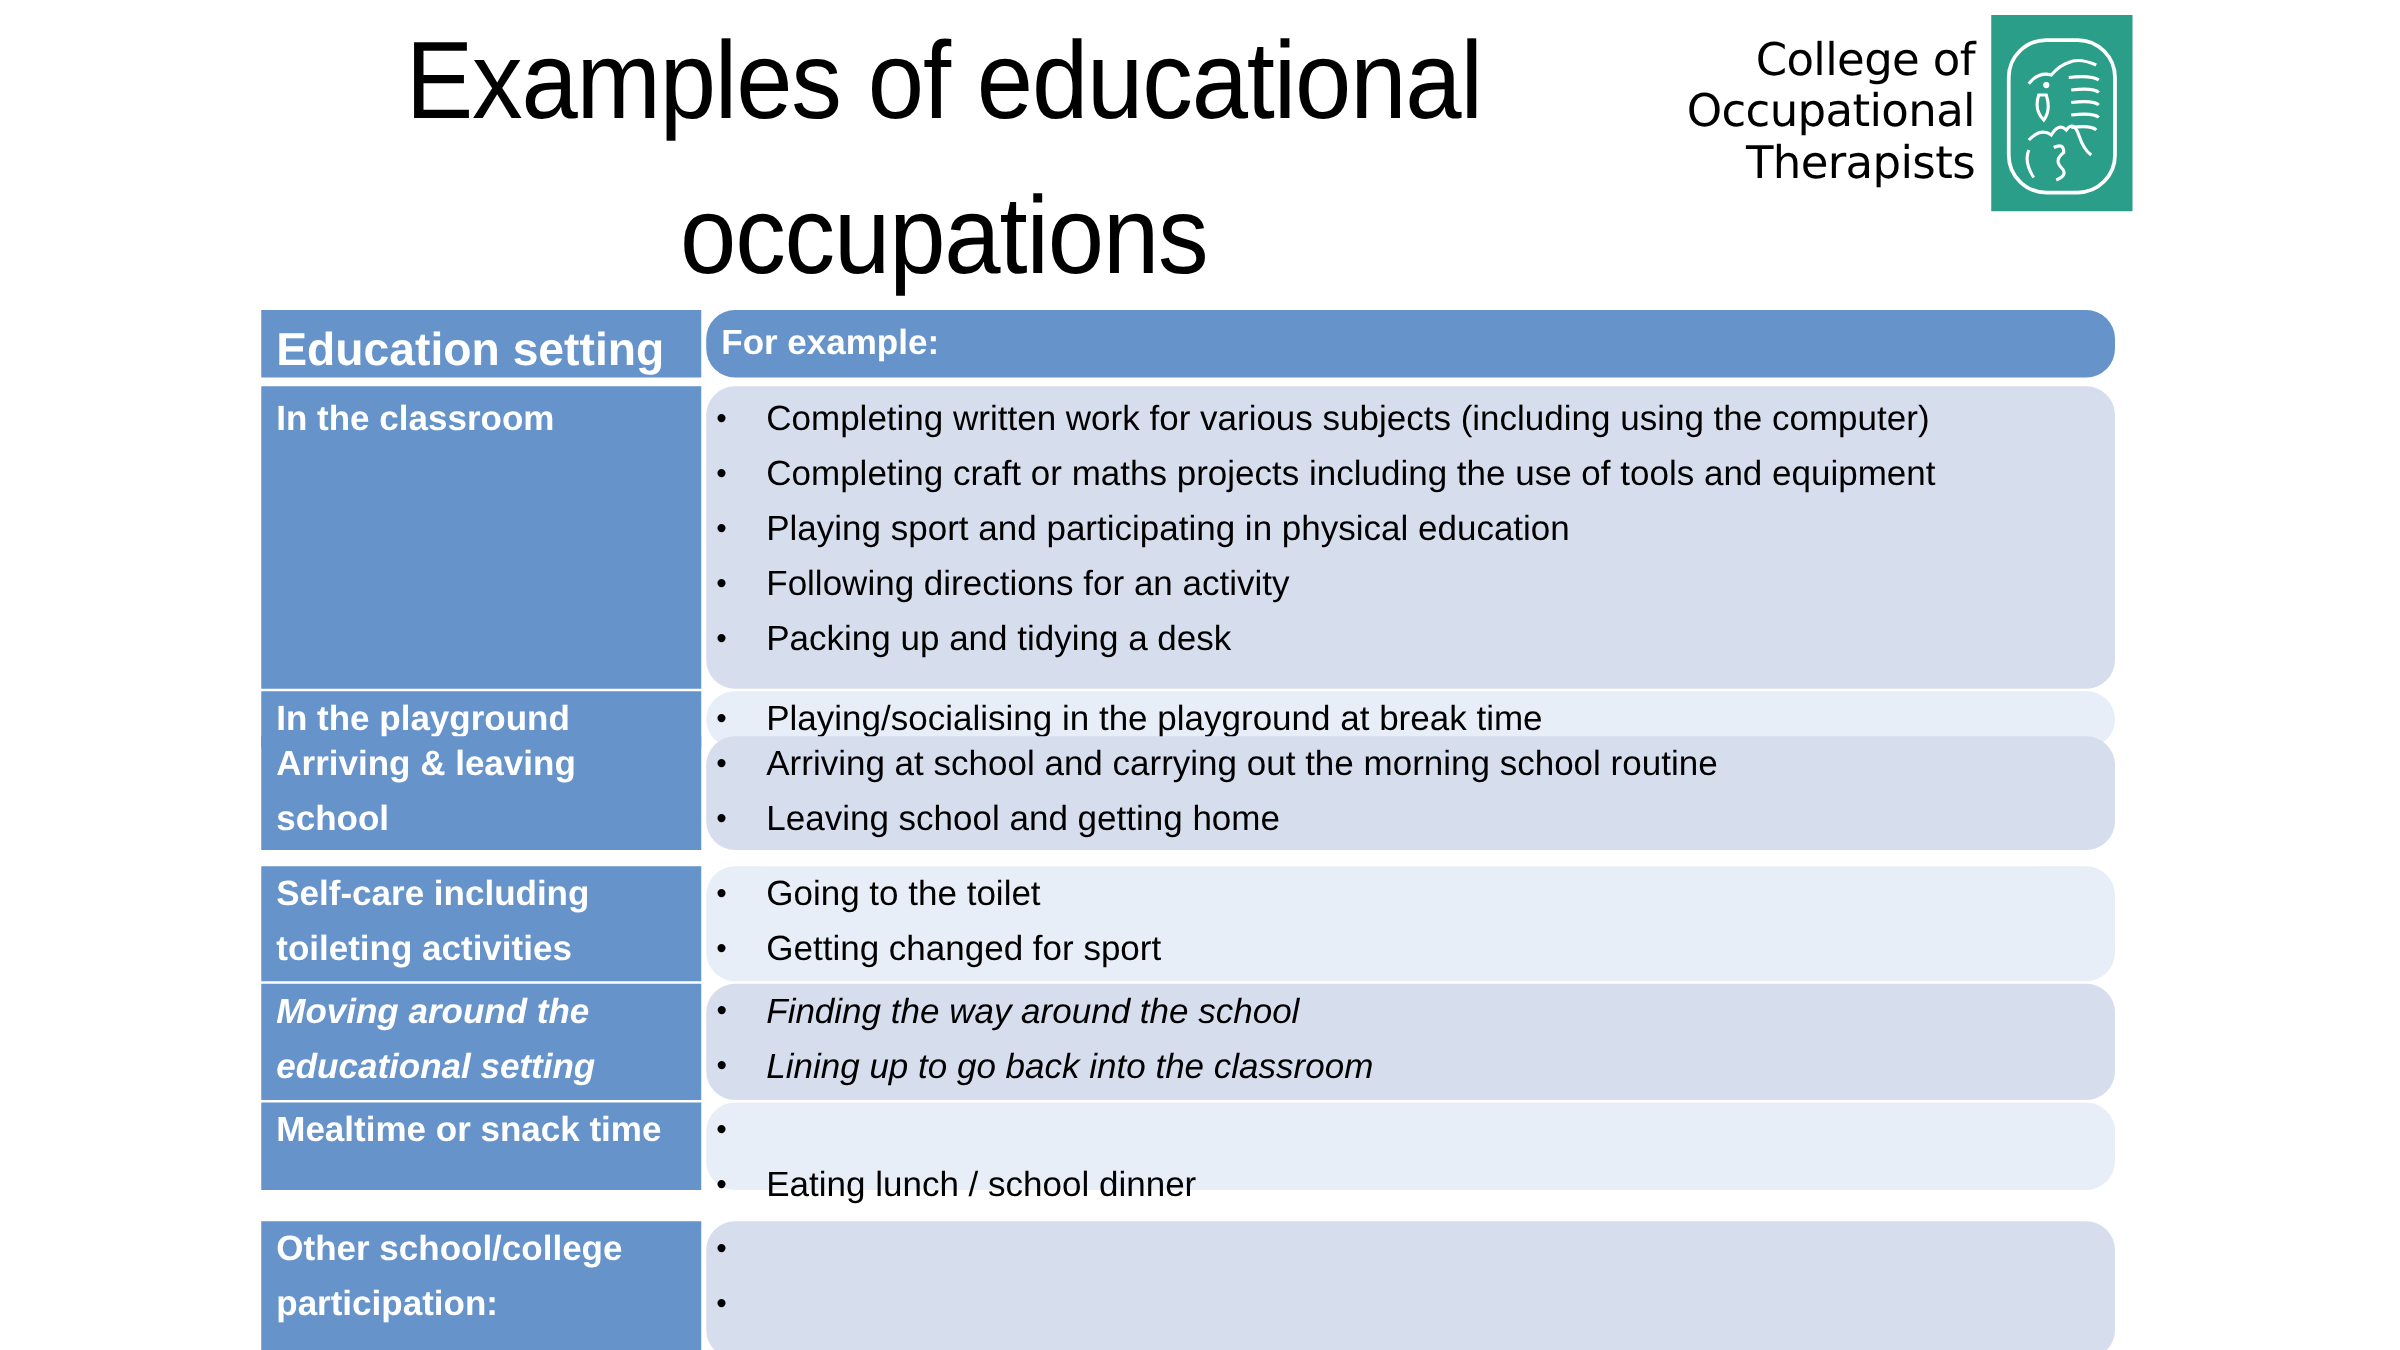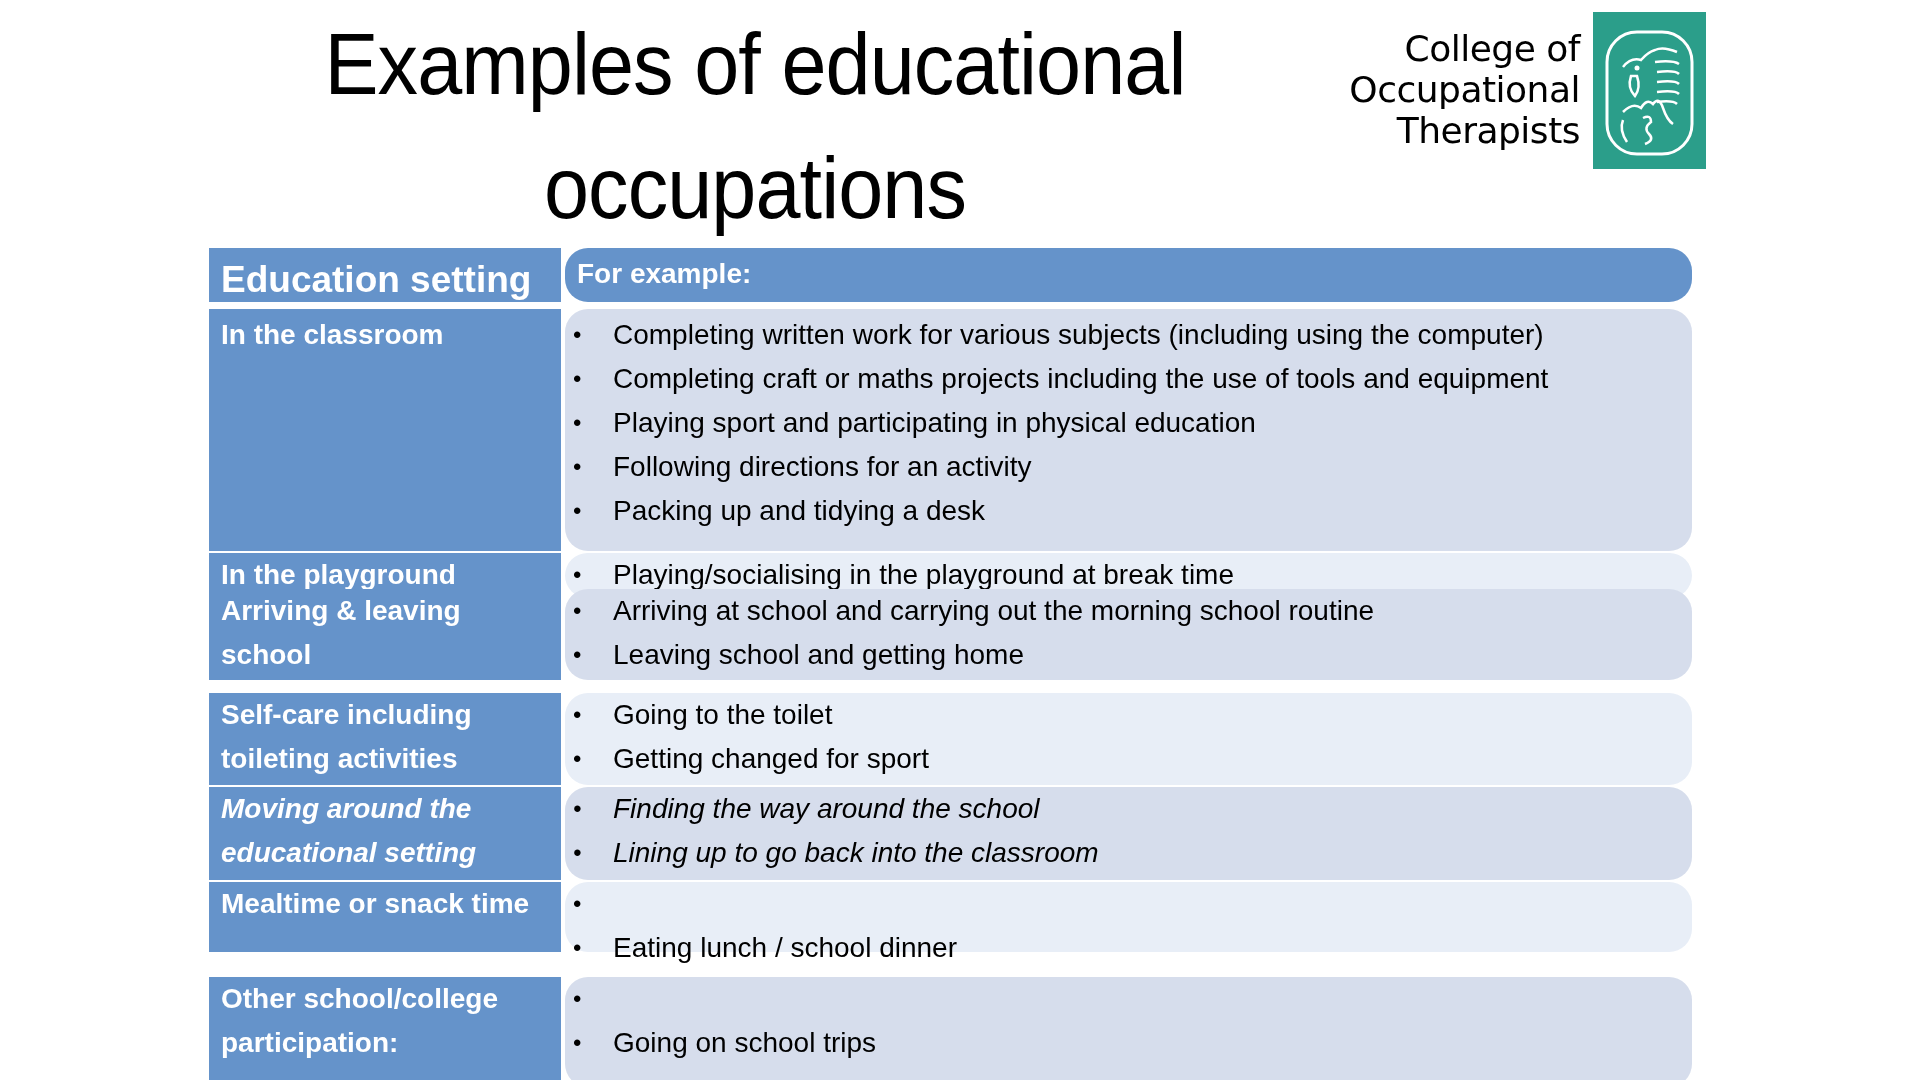--- a/index.html
+++ b/index.html
@@ -276,19 +276,18 @@
       <div class="cell-label" style="padding-top:0px;">
         <div>Other school/college</div>
         <div>participation:</div>
       </div>
       <div class="cell-body" style="padding-top:0px;">
         <div class="bullet-item">
           <span class="bullet-dot">•</span>
         </div>
         <div class="bullet-item">
           <span class="bullet-dot">•</span>
-          <span class="bullet-text">Going on school trips</span>
         </div>
       </div>
     </div>
 
   </div>
 </div>
 
 </body></html>

